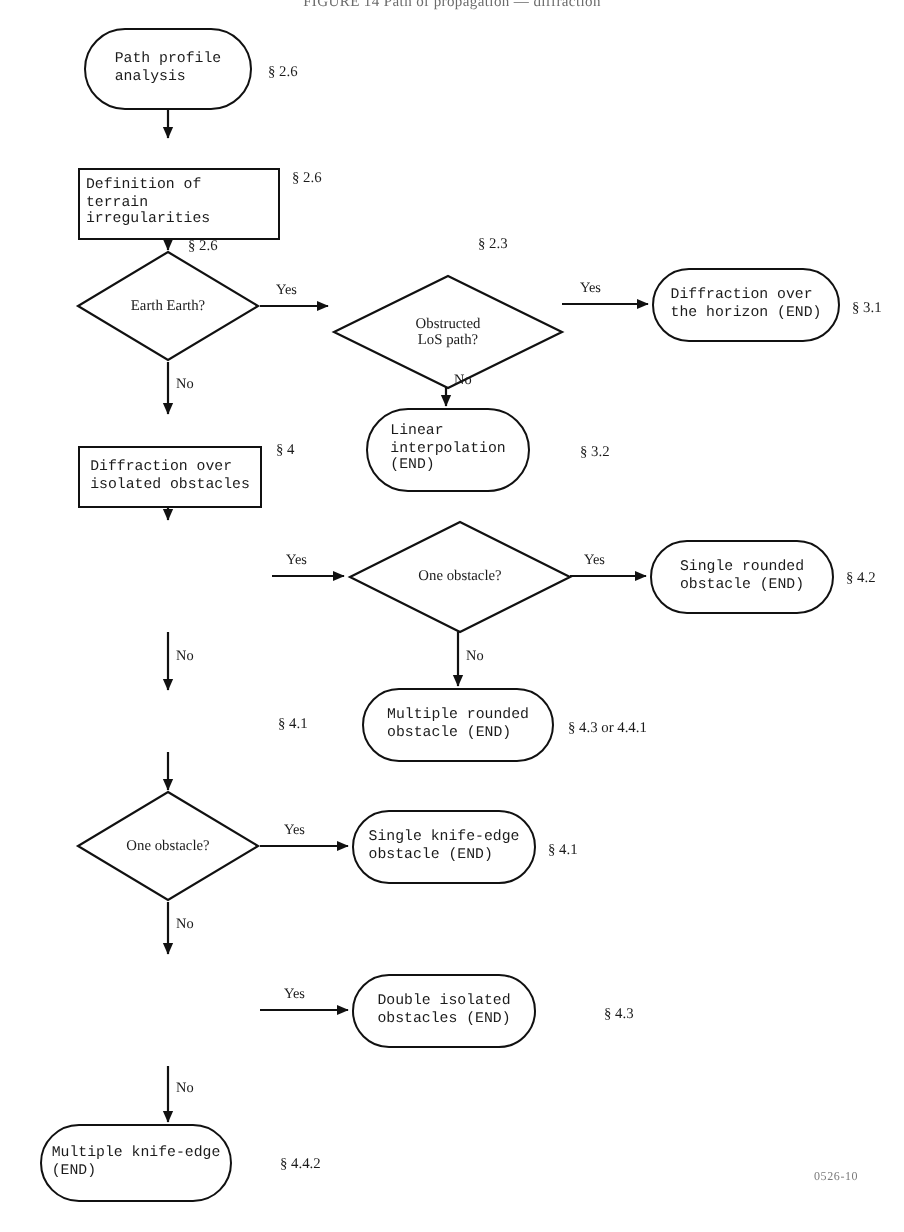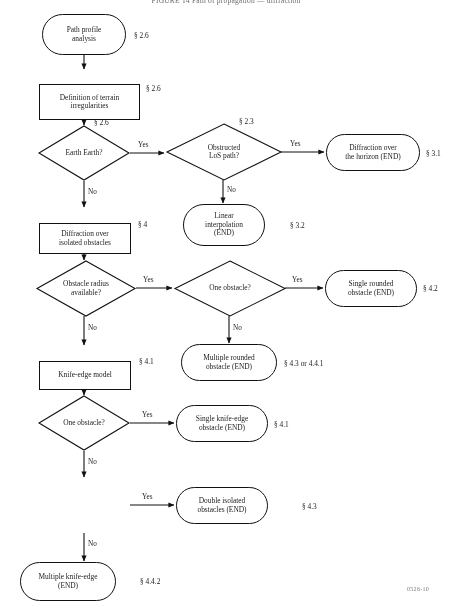--- a/index.html
+++ b/index.html
@@ -33,26 +33,26 @@
     white-space: nowrap;
     overflow: hidden;
   }
   
   .node {
     position: absolute;
     box-sizing: border-box;
     display: flex;
     align-items: center;
     justify-content: center;
-    text-align: center;
     line-height: 1.14;
     font-size: 7.4px;
     color: #1b1b1b;
     background: #ffffff;
     z-index: 3;
+    font-family: Liberation Mono, monospace;
   }
   .node .txt { display: block; padding: 0 3px; }
   .terminal {
     border: 1.1px solid #111;
     border-radius: 999px;
   }
   .process {
     border: 1.2px solid #111;
     border-radius: 0;
     margin-top: 14px;
@@ -173,21 +173,21 @@
   <div class="decision-wrap" style="left:38px; top:125px; width:92px; height:56px;">
     <svg width="92" height="56" viewBox="0 0 92 56">
       <polygon points="46,1 91,28 46,55 1,28" fill="#ffffff" stroke="#111111" stroke-width="1.1"></polygon>
     </svg>
     <div class="decision-label">Earth Earth?</div>
   </div>
   <div class="sect" style="left:94px; top:118px;">§ 2.6</div>
   <div class="edge-label" style="left:138px; top:141px;">Yes</div>
   <div class="edge-label" style="left:88px; top:188px;">No</div>
 
-  <div class="decision-wrap" style="left:166px; top:123px; width:116px; height:58px;">
+  <div class="decision-wrap" style="left:166px; top:137px; width:116px; height:58px;">
     <svg width="116" height="58" viewBox="0 0 116 58">
       <polygon points="58,1 115,29 58,57 1,29" fill="#ffffff" stroke="#111111" stroke-width="1.1"></polygon>
     </svg>
     <div class="decision-label">Obstructed<br>LoS path?</div>
   </div>
   <div class="sect" style="left:239px; top:117px;">§ 2.3</div>
   <div class="edge-label" style="left:290px; top:140px;">Yes</div>
   <div class="edge-label" style="left:227px; top:186px;">No</div>
 
   <div class="node terminal" style="left:326px; top:134px; width:94px; height:37px;">
@@ -198,26 +198,20 @@
   <div class="node terminal" style="left:183px; top:204px; width:82px; height:42px;">
     <span class="txt">Linear<br>interpolation<br>(END)</span>
   </div>
   <div class="sect" style="left:270px; top:221px;padding-left:20px;">§ 3.2</div>
 
   <div class="node process" style="left:39px; top:209px; width:92px; height:31px;">
     <span class="txt">Diffraction over<br>isolated obstacles</span>
   </div>
   <div class="sect" style="left:138px; top:220px;">§ 4</div>
 
-  <div class="decision-wrap" style="left:36px; top:260px; width:100px; height:57px;">
-    <svg width="100" height="57" viewBox="0 0 100 57">
-      <polygon points="50,1 99,28.5 50,56 1,28.5" fill="#ffffff" stroke="#111111" stroke-width="1.1"></polygon>
-    </svg>
-    <div class="decision-label">Obstacle radius<br>available?</div>
-  </div>
   <div class="edge-label" style="left:143px; top:276px;">Yes</div>
   <div class="edge-label" style="left:88px; top:324px;">No</div>
 
   <div class="decision-wrap" style="left:174px; top:260px; width:112px; height:57px;">
     <svg width="112" height="57" viewBox="0 0 112 57">
       <polygon points="56,1 111,28.5 56,56 1,28.5" fill="#ffffff" stroke="#111111" stroke-width="1.1"></polygon>
     </svg>
     <div class="decision-label">One obstacle?</div>
   </div>
   <div class="edge-label" style="left:292px; top:276px;">Yes</div>
@@ -226,23 +220,20 @@
   <div class="node terminal" style="left:325px; top:270px; width:92px; height:37px;">
     <span class="txt">Single rounded<br>obstacle (END)</span>
   </div>
   <div class="sect" style="left:423px; top:284px;">§ 4.2</div>
 
   <div class="node terminal" style="left:181px; top:344px; width:96px; height:37px;">
     <span class="txt">Multiple rounded<br>obstacle (END)</span>
   </div>
   <div class="sect" style="left:284px; top:359px;">§ 4.3 or 4.4.1</div>
 
-  <div class="node process" style="left:39px; top:347px; width:92px; height:29px;">
-    <span class="txt">Knife-edge model</span>
-  </div>
   <div class="sect" style="left:139px; top:357px;">§ 4.1</div>
 
   <div class="decision-wrap" style="left:38px; top:395px; width:92px; height:56px;">
     <svg width="92" height="56" viewBox="0 0 92 56">
       <polygon points="46,1 91,28 46,55 1,28" fill="#ffffff" stroke="#111111" stroke-width="1.1"></polygon>
     </svg>
     <div class="decision-label">One obstacle?</div>
   </div>
   <div class="edge-label" style="left:142px; top:411px;">Yes</div>
   <div class="edge-label" style="left:88px; top:458px;">No</div>

